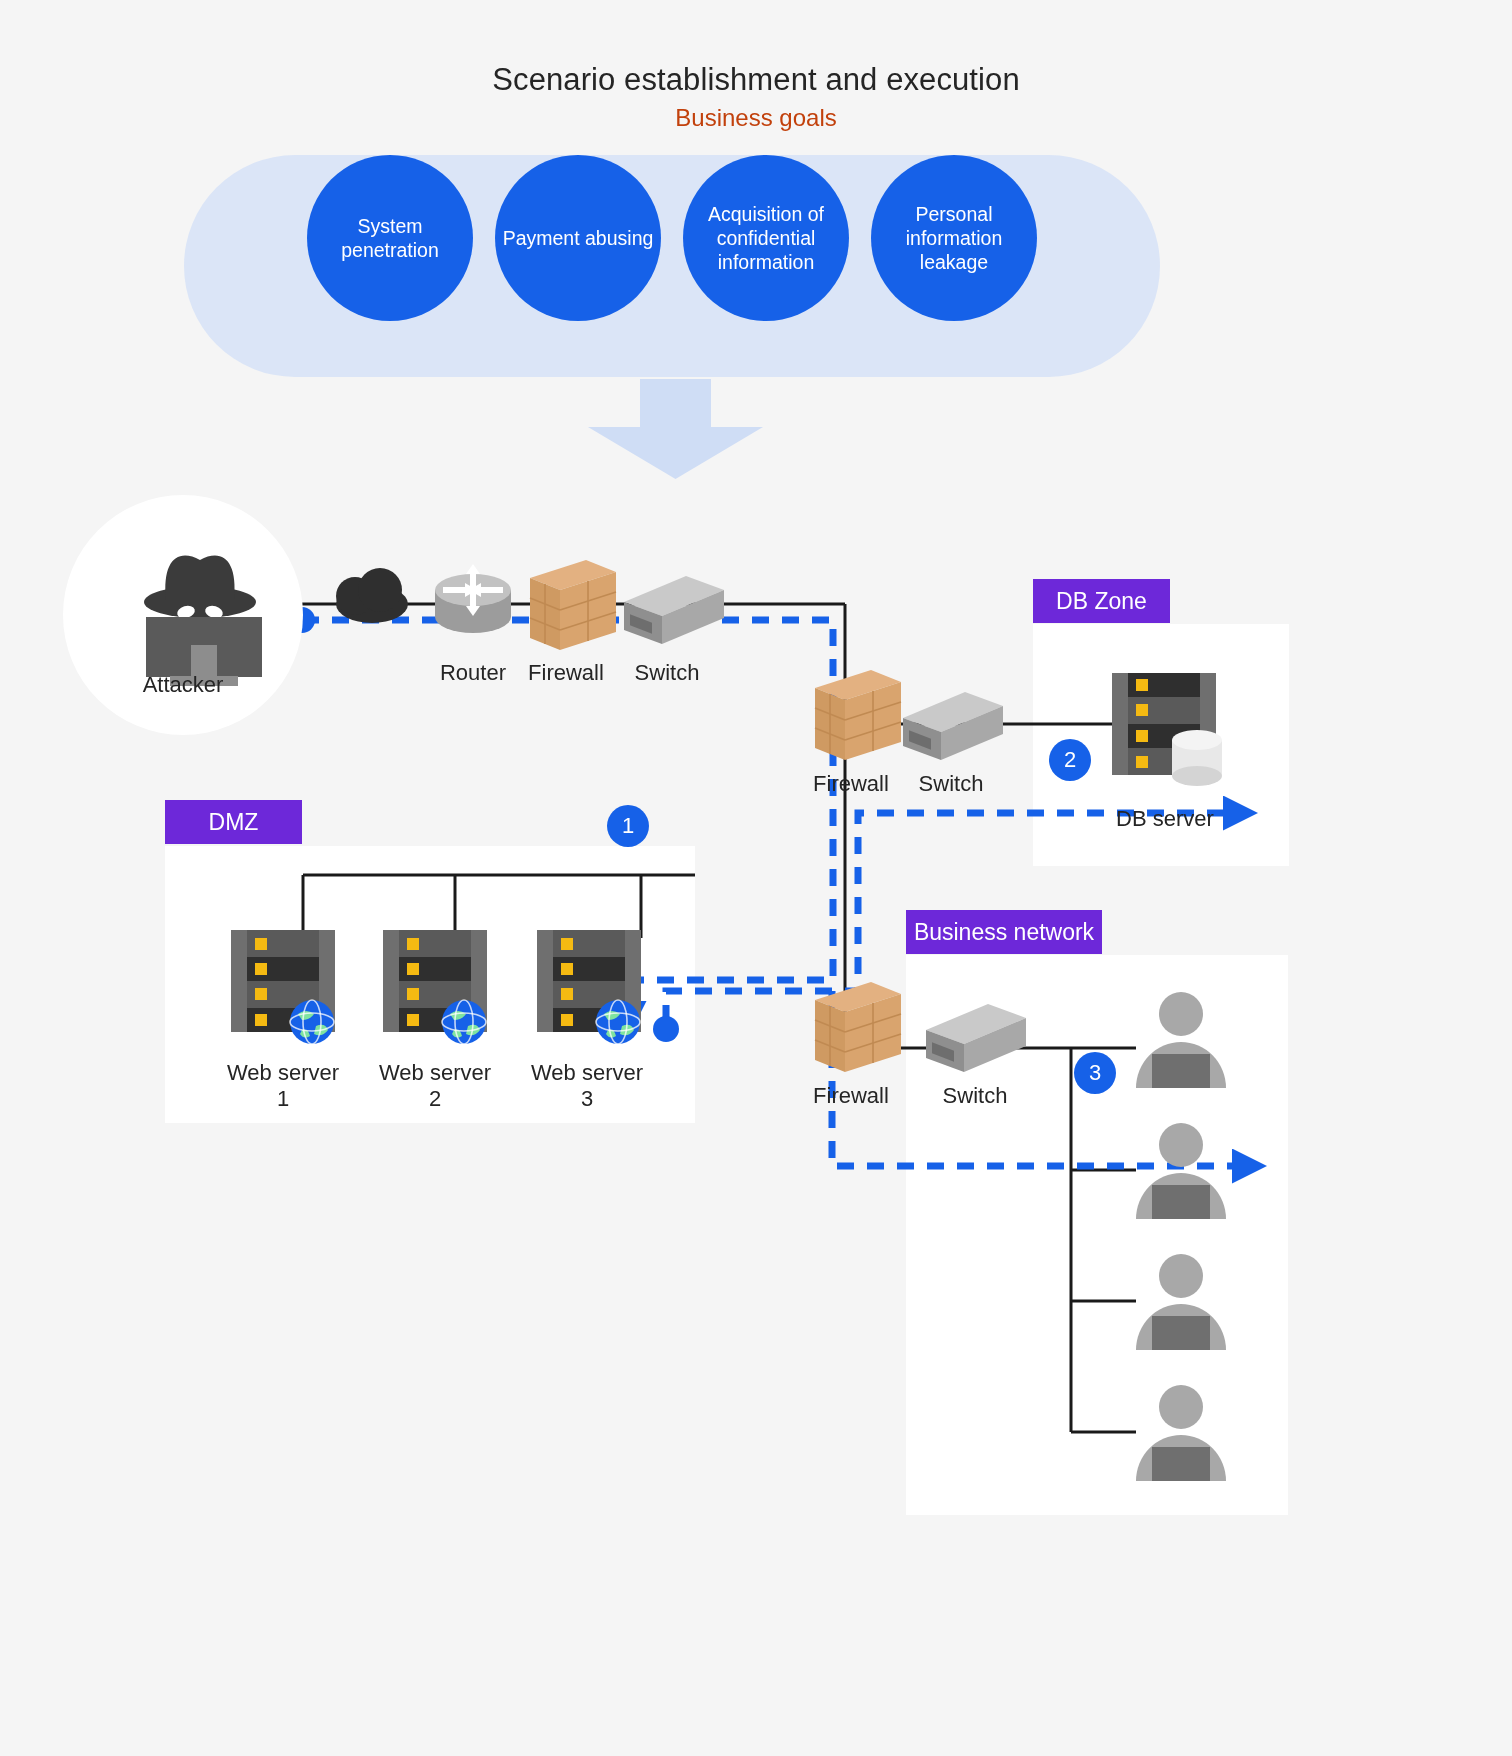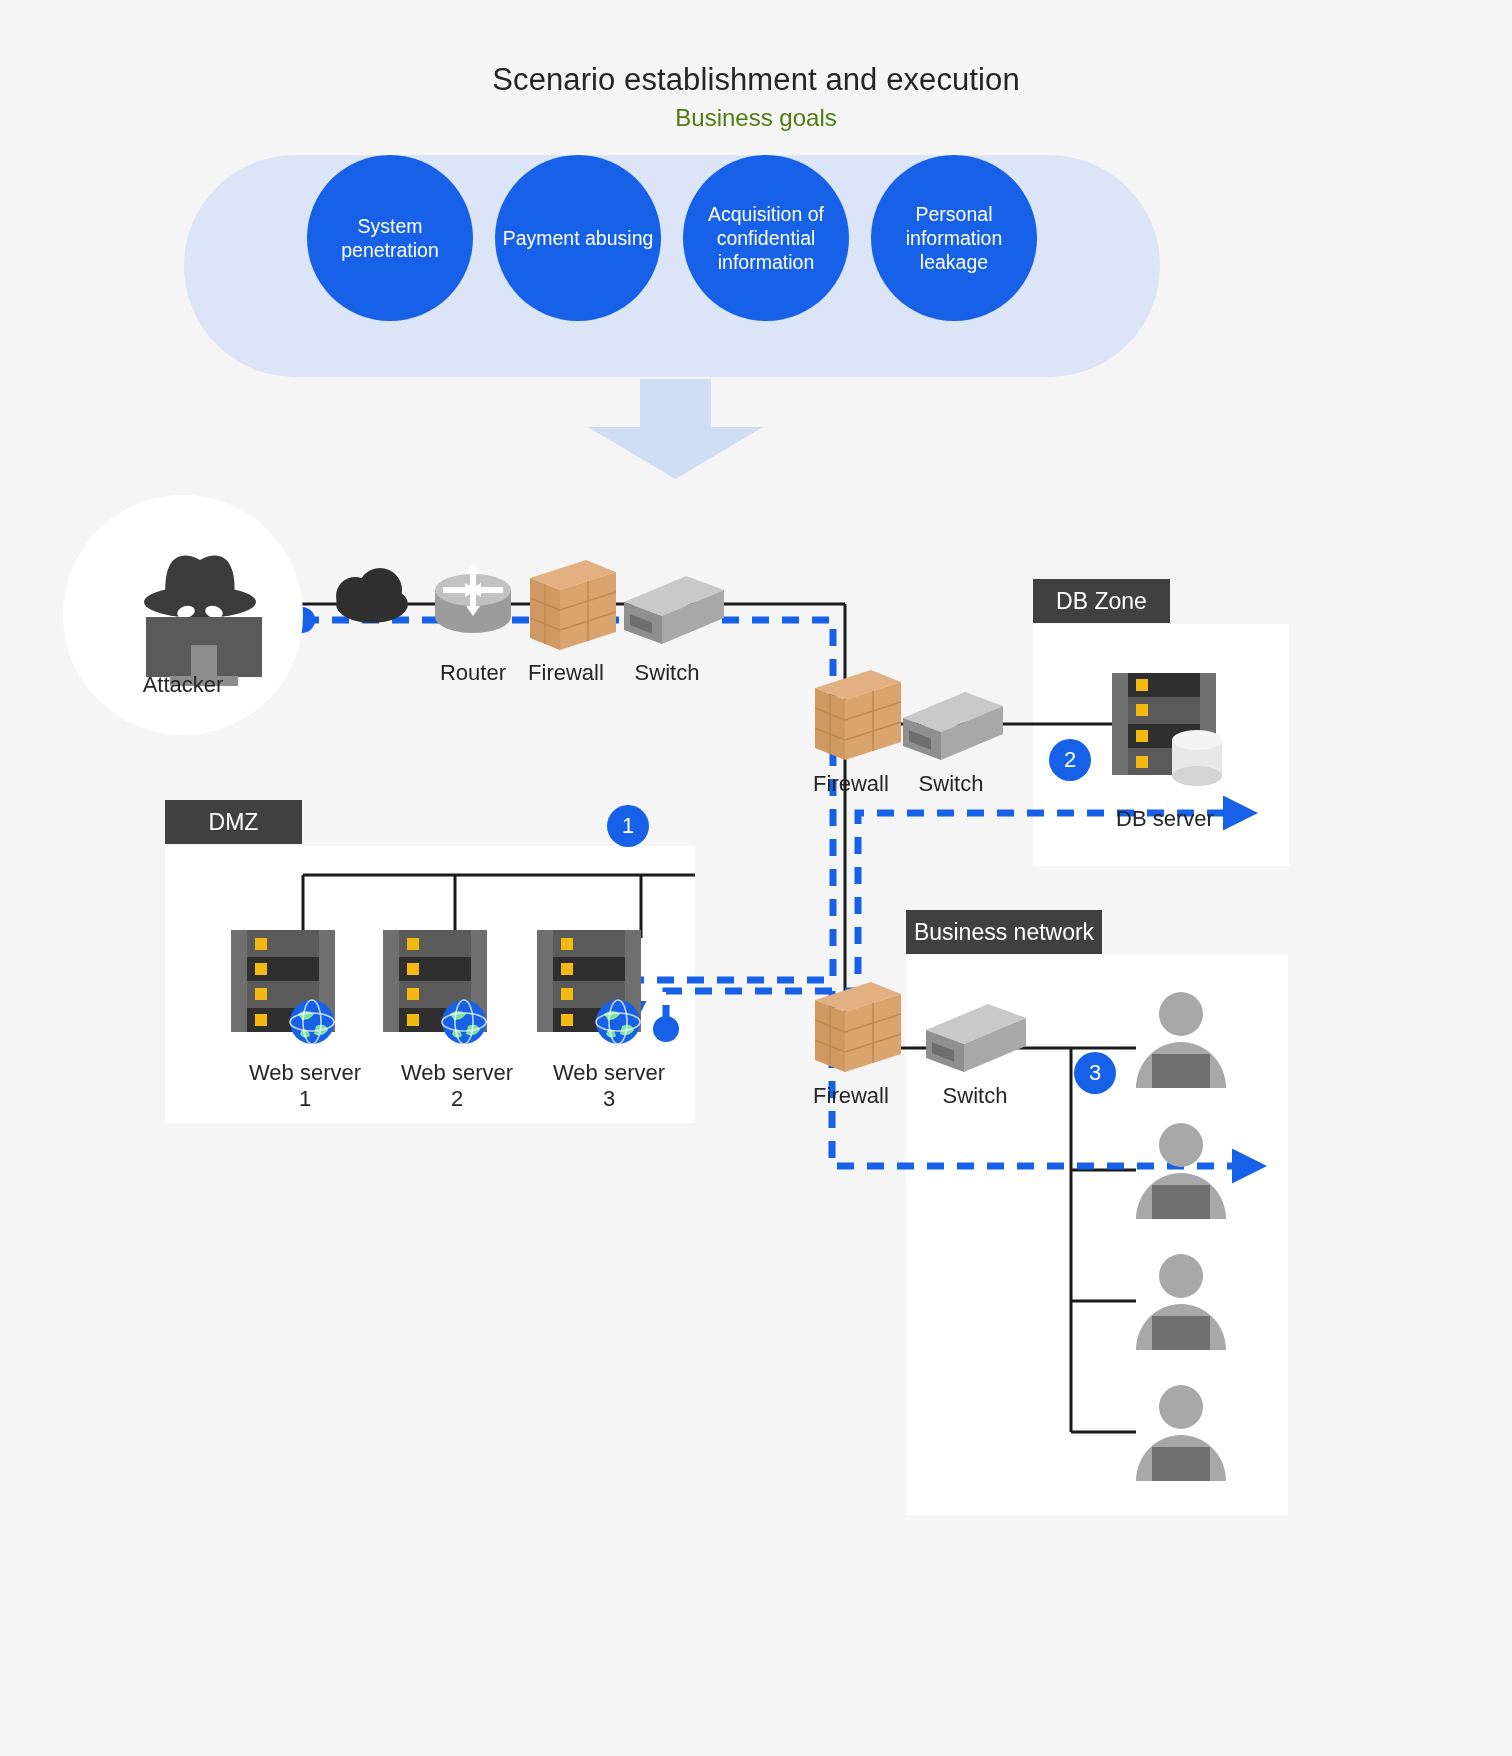--- a/index.html
+++ b/index.html
@@ -24,21 +24,21 @@
     font-size: 31px;
     color: #252525;
     letter-spacing: 0.1px;
     margin-top: 30px;
   }
   .subtitle {
     position: absolute;
     top: 104px; left: 0; width: 1512px;
     text-align: center;
     font-size: 24px;
-    color: #4d7c0f;
+    color: #c2410c;
   }
 
   
   .goals-capsule {
     position: absolute;
     left: 184px; top: 155px;
     width: 976px; height: 222px;
     background: #dbe5f7;
     border-radius: 111px;
   }
@@ -72,41 +72,41 @@
     width: 175px; height: 100px;
   }
 
   
   .zone-panel {
     position: absolute;
     background: #ffffff;
   }
   .zone-label {
     position: absolute;
-    background: #404040;
+    background: #6d28d9;
     color: #ffffff;
     font-size: 23px;
     display: flex;
     align-items: center;
     justify-content: center;
     padding: 0 20px;
     height: 44px;
     white-space: nowrap;
   }
 
   
   .dev-label {
     position: absolute;
     font-size: 22px;
     color: #252525;
     text-align: center;
     white-space: nowrap;
     line-height: 1.2;
   }
-  .dev-label.two { white-space: normal; margin-left: 22px; }
+  .dev-label.two { white-space: normal; }
 
   
   .attacker-bubble {
     position: absolute;
     left: 63px; top: 495px;
     width: 240px; height: 240px;
     border-radius: 50%;
     background: #ffffff;
   }
 

